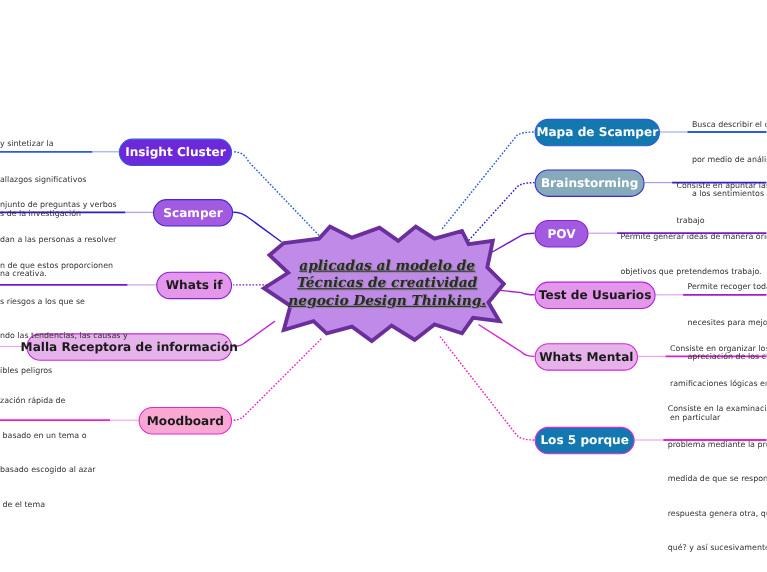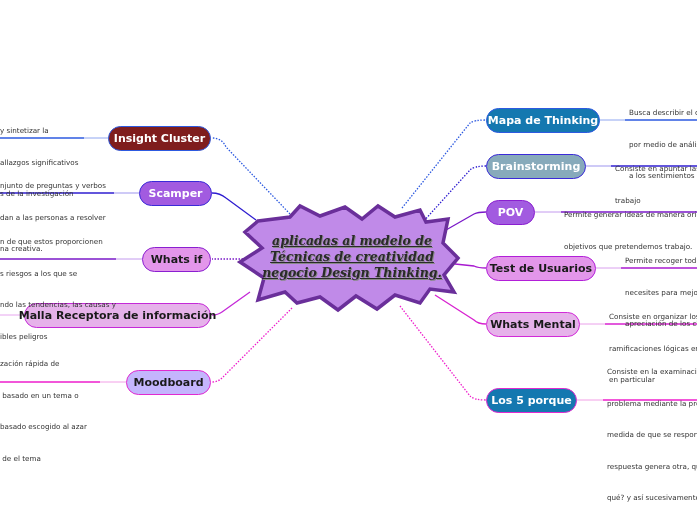--- a/index.html
+++ b/index.html
@@ -64,33 +64,33 @@
 
   <polygon points="258,221 290,217 300,206 320,216 345,207 362,219 378,206 395,217 420,210 426,222 448,219 443,243 458,258 444,275 454,292 430,289 420,303 395,295 377,309 356,296 338,310 320,297 297,303 285,292 258,300 264,278 240,262 262,248 245,232" fill="#c08ae8" stroke="#6a2f9a" stroke-width="3.5" stroke-linejoin="miter"></polygon>
 </svg>
 
 <div class="center-title">
   <div>aplicadas al modelo de</div>
   <div>Técnicas de creatividad</div>
   <div>negocio Design Thinking.</div>
 </div>
 
-<div class="node" style="left:108px; top:126px; width:103px; background:#7f1d1d; border-color:#2d5ae0; color:#ffffff;">
+<div class="node" style="left:108px; top:126px; width:103px; background:#6d28d9; border-color:#2d5ae0; color:#ffffff;">
   <span>Insight Cluster</span>
 </div>
 <div class="node" style="left:139px; top:181px; width:73px; background:#a25be0; border-color:#3b2ad8; color:#ffffff;">
   <span>Scamper</span>
 </div>
 <div class="node" style="left:142px; top:247px; width:69px; background:#e396ea; border-color:#8a1fd0; color:#1a1a1a;">
   <span>Whats if</span>
 </div>
 <div class="node" style="left:24px; top:303px; width:187px; background:#e6b2ea; border-color:#c52ad8; color:#1a1a1a;">
   <span>Malla Receptora de información</span>
 </div>
-<div class="node" style="left:126px; top:370px; width:85px; background:#c4b5fd; border-color:#e02ad0; color:#1a1a1a;">
+<div class="node" style="left:126px; top:370px; width:85px; background:#f9a8d4; border-color:#e02ad0; color:#1a1a1a;">
   <span>Moodboard</span>
 </div>
 
 <div class="note" style="left:0; top:105px;">
   <div>y sintetizar la</div>
   <div>allazgos significativos</div>
   <div>s de la investigación</div>
 </div>
 <div class="note" style="left:0; top:160px;">
   <div>njunto de preguntas y verbos</div>
@@ -104,21 +104,21 @@
   <div>ibles peligros</div>
 </div>
 <div class="note" style="left:0; top:338px;">
   <div>zación rápida de</div>
   <div> basado en un tema o</div>
   <div>basado escogido al azar</div>
   <div> de el tema</div>
 </div>
 
 <div class="node" style="left:486px; top:108px; width:114px; background:#1478b0; border-color:#2d5ae0; color:#ffffff;">
-  <span>Mapa de Thinking</span>
+  <span>Mapa de Scamper</span>
 </div>
 <div class="node" style="left:486px; top:154px; width:100px; background:#87aabb; border-color:#3b2ad8; color:#ffffff;">
   <span>Brainstorming</span>
 </div>
 <div class="node" style="left:486px; top:200px; width:49px; background:#a25be0; border-color:#8a1fd0; color:#ffffff;">
   <span>POV</span>
 </div>
 <div class="node" style="left:486px; top:256px; width:110px; background:#e396ea; border-color:#b21fd8; color:#1a1a1a;">
   <span>Test de Usuarios</span>
 </div>

